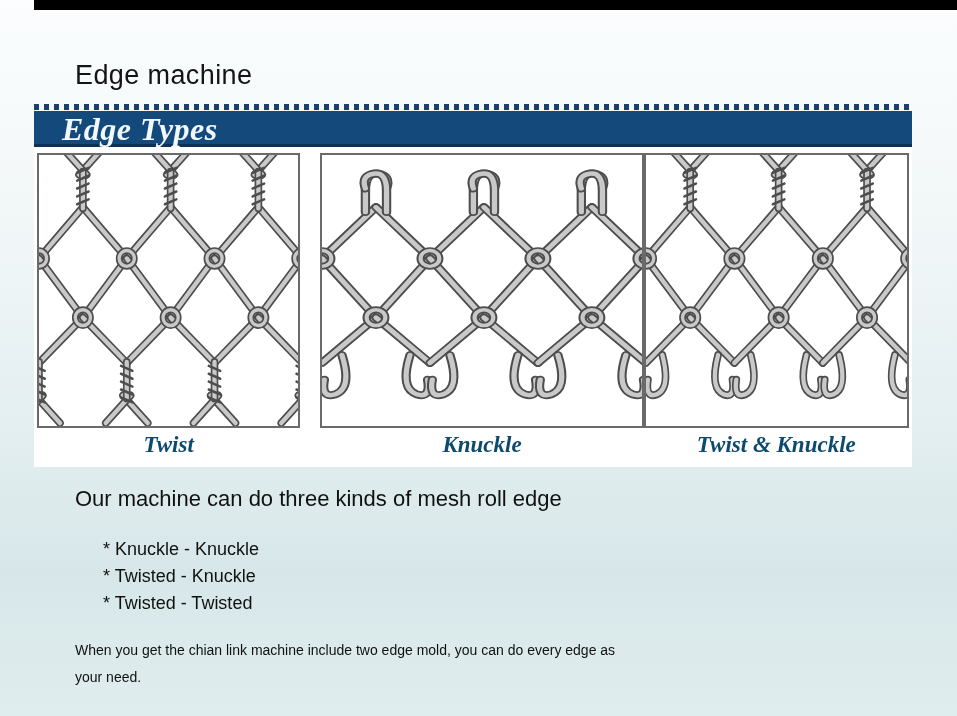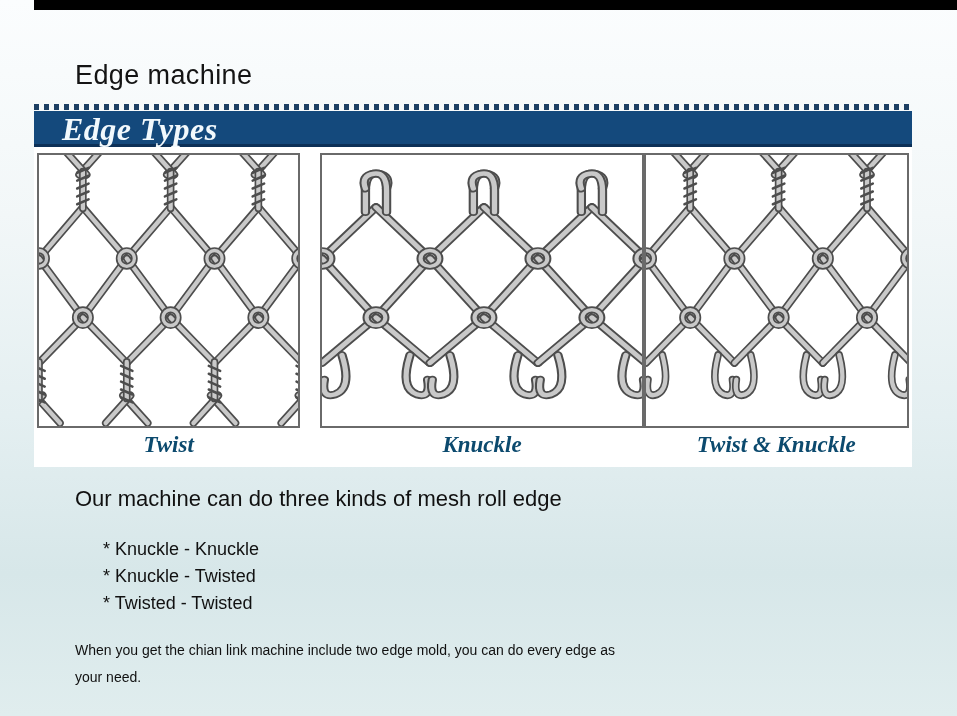--- a/index.html
+++ b/index.html
@@ -413,19 +413,19 @@
         </div>
         <div class="panel-label">Twist &amp; Knuckle</div>
       </div>
     </div>
   </div>
 
   <p class="intro">Our machine can do three kinds of mesh roll edge</p>
 
   <div class="bullets">
     <div>* Knuckle - Knuckle</div>
-    <div>* Knuckle - Twisted</div>
+    <div>* Twisted - Knuckle</div>
     <div>* Twisted - Twisted</div>
   </div>
 
   <p class="note"><span>When you get the chian link machine include two edge mold, you can do every edge as</span><br><span>your need.</span></p>
 
 </div>
 
 </body></html>

